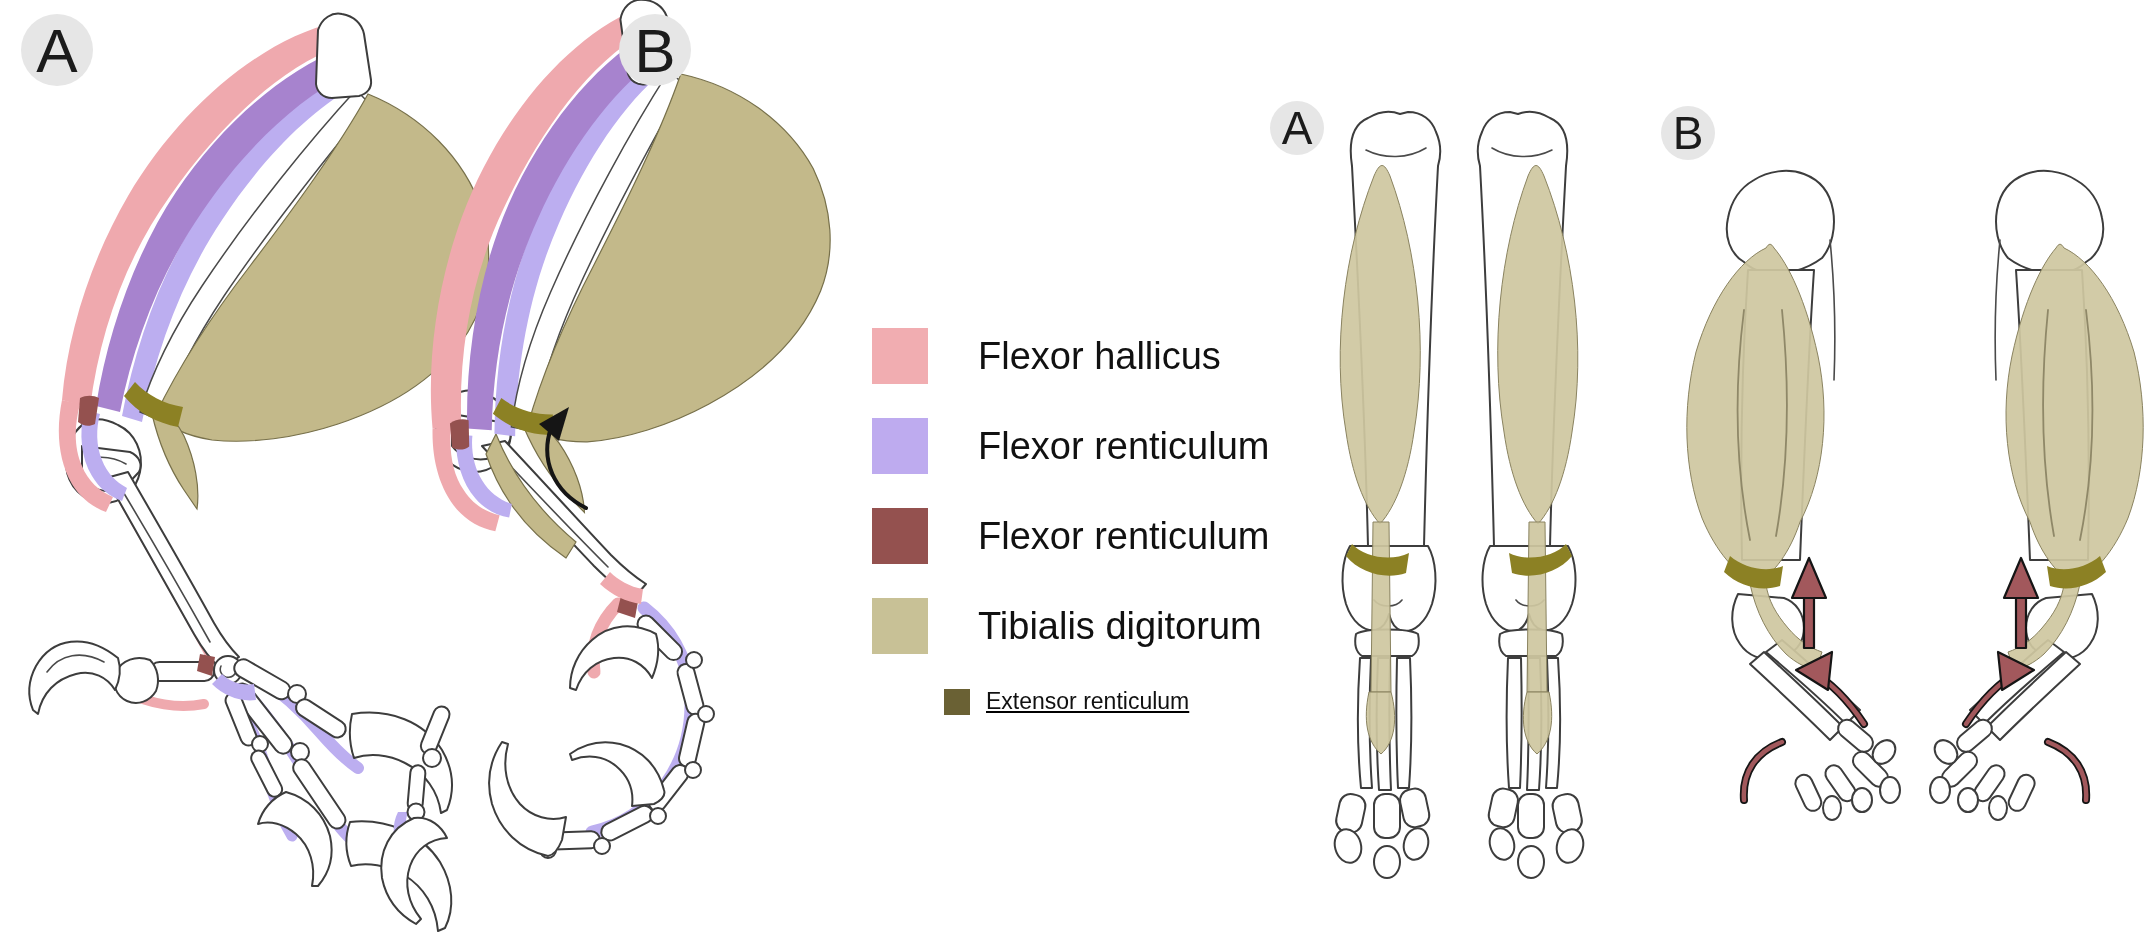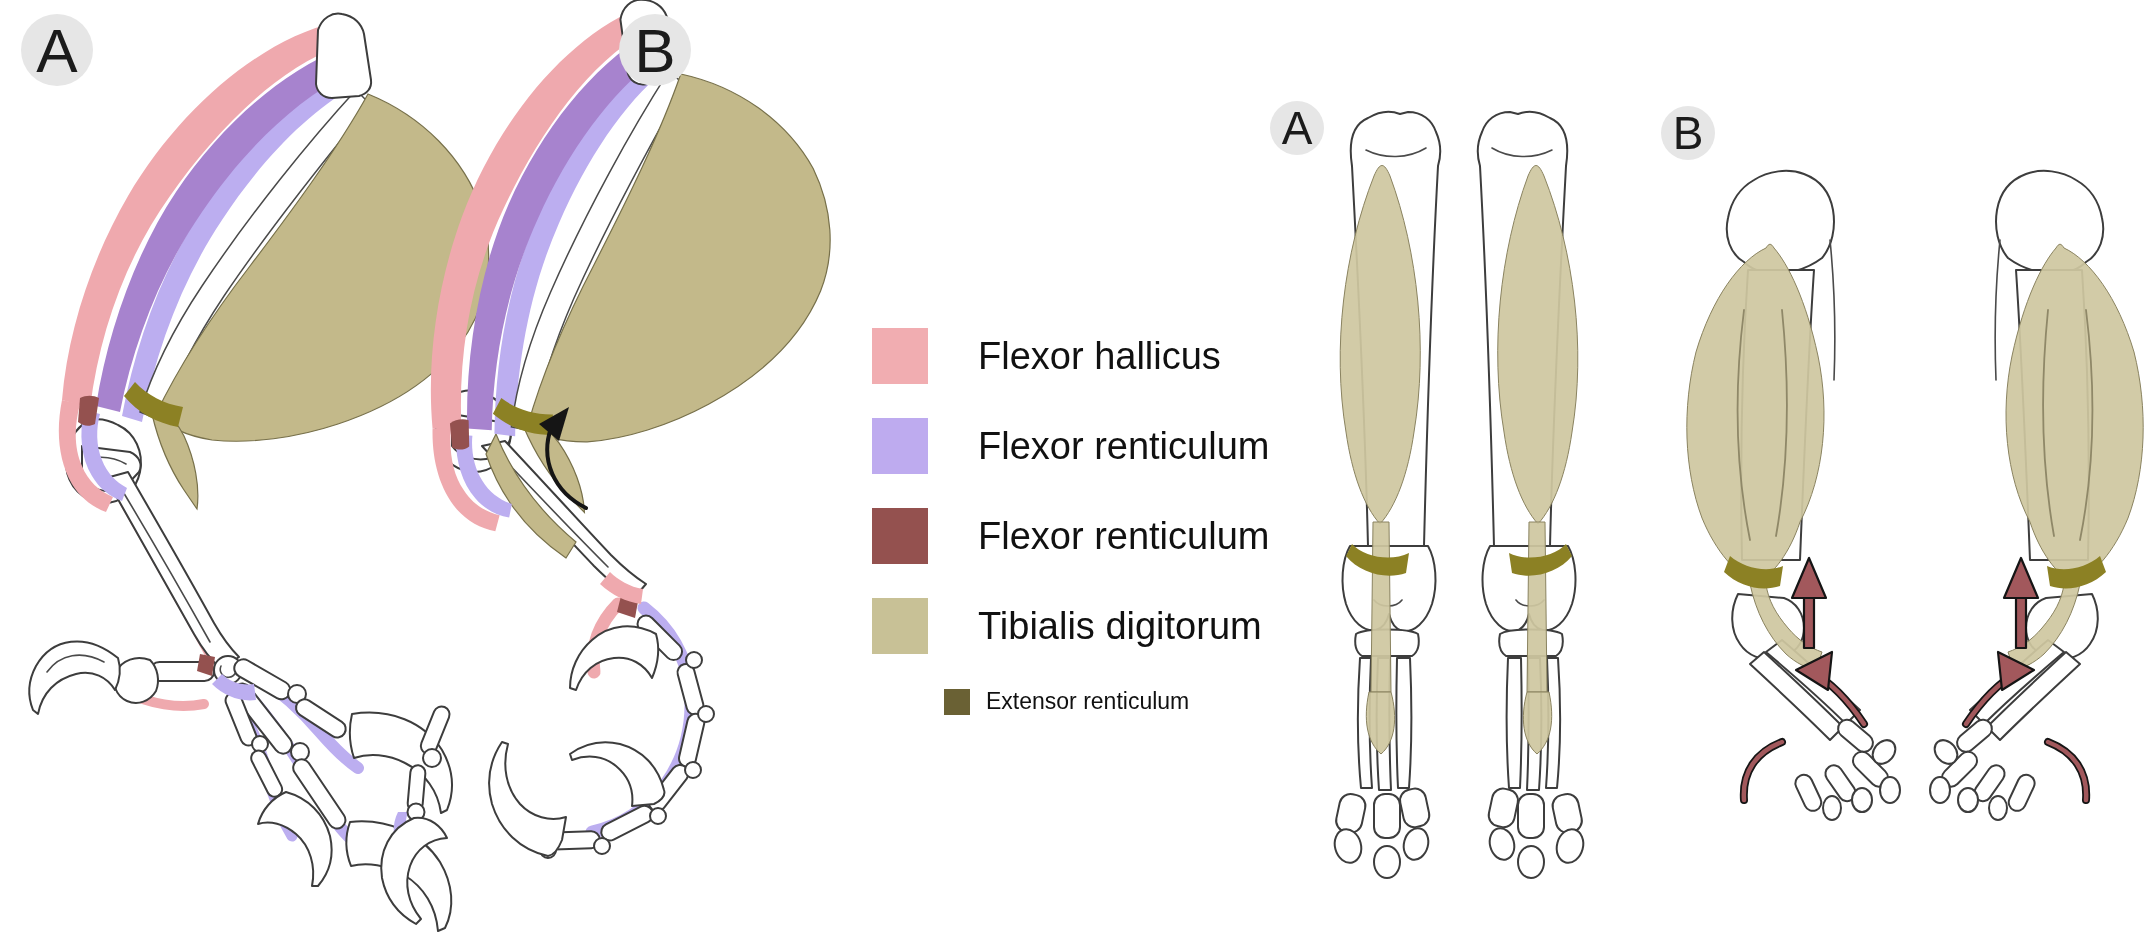--- a/index.html
+++ b/index.html
@@ -27,21 +27,21 @@
 
   .fig-label{position:absolute;border-radius:50%;background:var(--label-bg);
     color:var(--label-fg);display:flex;align-items:center;justify-content:center;}
   .fig-label.big{width:72px;height:72px;font-size:62px;}
   .fig-label.small{width:54px;height:54px;font-size:46px;}
 
   .legend{position:absolute;left:872px;top:328px;}
   .legend-row{display:flex;align-items:center;height:56px;margin-bottom:34px;}
   .legend-row .swatch{width:56px;height:56px;margin-right:50px;flex:0 0 auto;}
   .legend-row .legend-text{font-size:38px;color:#111;white-space:nowrap;}
-  .legend-subrow{display:flex;align-items:flex-end;margin-top:10px;margin-left:72px;}
+  .legend-subrow{display:flex;align-items:flex-end;margin-top:10px;margin-left:72px;text-decoration:underline;}
   .legend-subrow .swatch-sm{width:26px;height:26px;margin-right:16px;flex:0 0 auto;}
   .legend-subrow .legend-subtext{font-size:23px;color:#111;white-space:nowrap;}
 </style>
 </head>
 <body>
 
 <div class="stage">
 
 <svg class="artwork" width="2148" height="944" viewBox="0 0 2148 944">
 

